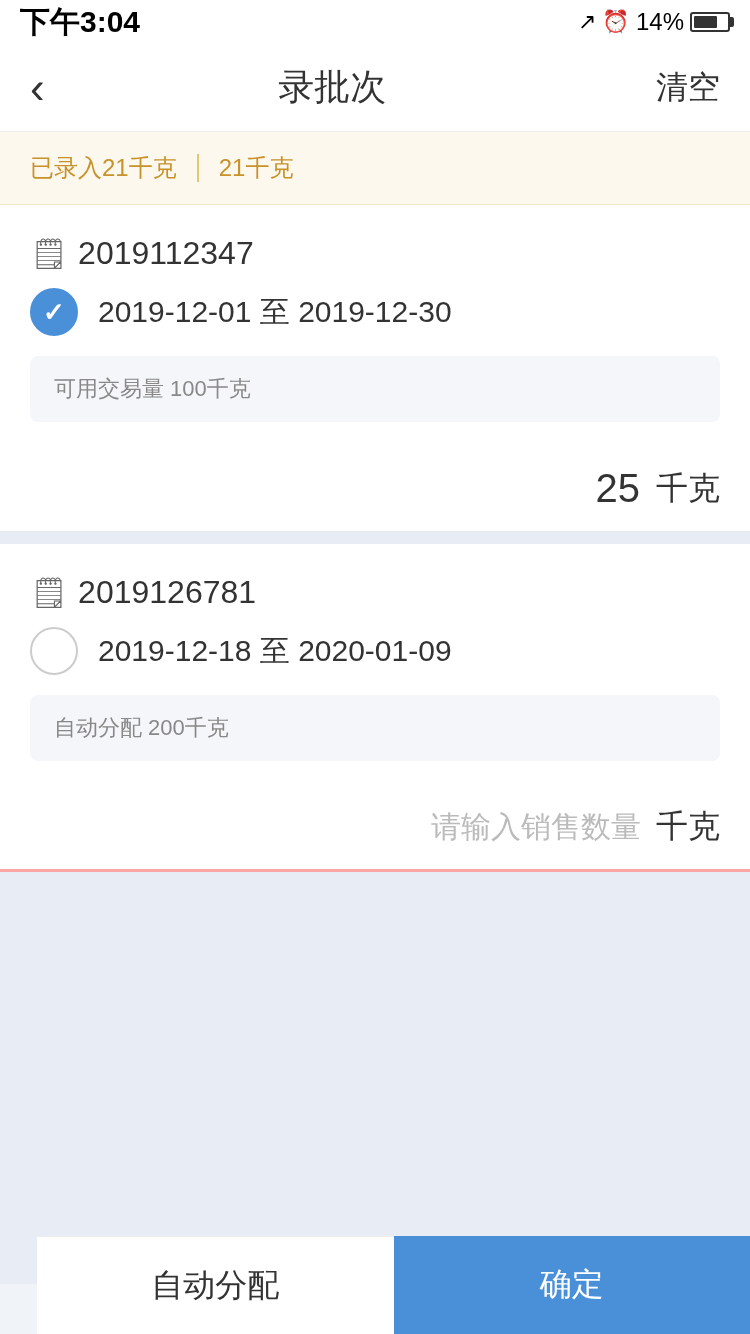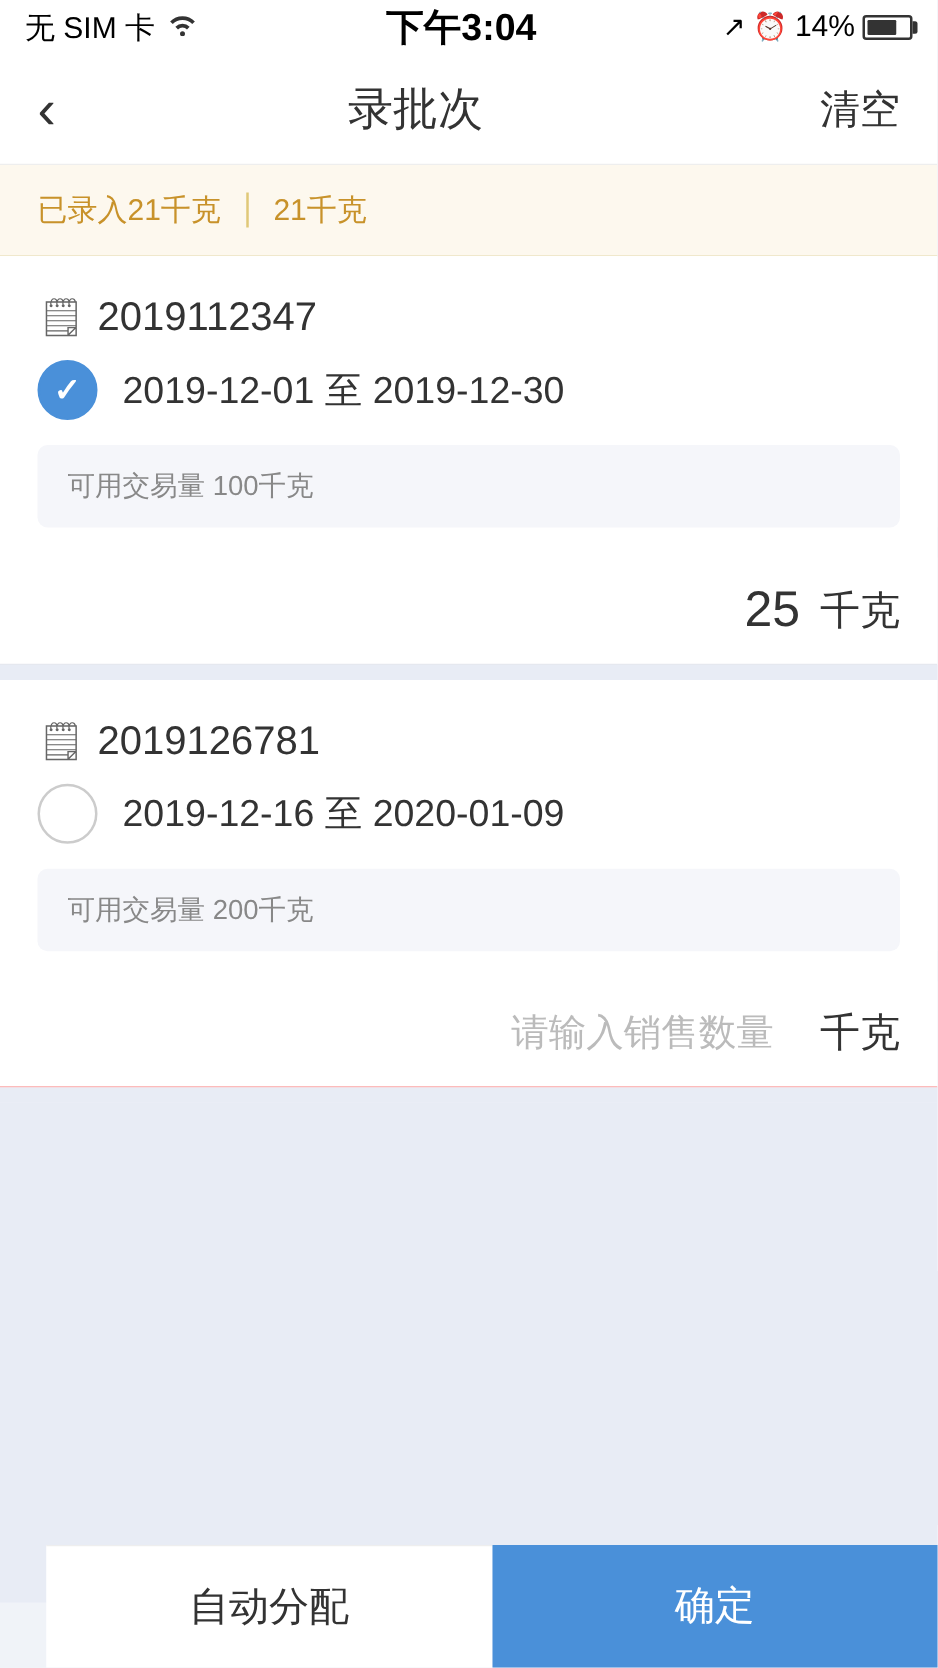--- a/index.html
+++ b/index.html
@@ -142,22 +142,22 @@
       font-size: 32px;
       color: #333;
       margin-left: 16px;
     }
     .quantity-input-row {
       display: flex;
       align-items: center;
       justify-content: flex-end;
       padding: 20px 30px;
       background: #fff;
-      border-bottom: 1px solid #fca5a5;
-      gap: 22px;
+      border-bottom: 3px solid #fca5a5;
+      gap: 0;
     }
     .quantity-input {
       font-size: 30px;
       color: #bbb;
       border: none;
       outline: none;
       text-align: right;
       background: transparent;
       flex: 1;
     }
@@ -206,28 +206,20 @@
       display: flex;
       align-items: center;
       justify-content: center;
       font-family: Liberation Serif, serif;
     }
   </style>
 </head>
 <body>
 
 <div class="status-bar">
-  <div class="status-left">
-    <span>无 SIM 卡</span>
-    <span>
-      <svg width="28" height="20" viewBox="0 0 28 20">
-          <path d="M14 16a2 2 0 110 4 2 2 0 010-4zm0-6a8 8 0 015.7 2.4l-2.1 2.1a5 5 0 00-7.2 0L8.3 12.4A8 8 0 0114 10zm0-6a14 14 0 019.9 4.1l-2.1 2.1A11 11 0 0014 7a11 11 0 00-7.8 3.2L4.1 8.1A14 14 0 0114 4z" fill="#333"></path>
-        </svg>
-    </span>
-  </div>
   <div class="status-center">下午3:04</div>
   <div class="status-right">
     <span style="font-size:22px;">↗</span>
     <span style="font-size:22px;">⏰</span>
     <span>14%</span>
     <div class="battery-icon">
       <div class="battery-fill"></div>
     </div>
   </div>
 </div>
@@ -265,23 +257,23 @@
 <div class="divider-section"></div>
 
 <div class="card">
   <div class="card-section">
     <div class="batch-header">
       <span class="batch-icon">🗒</span>
       <span class="batch-number">2019126781</span>
     </div>
     <div class="batch-row">
       <div class="radio-btn"></div>
-      <span class="date-range">2019-12-16 至 2020-01-09</span>
-    </div>
-    <div class="availability-box">可用交易量 200千克</div>
+      <span class="date-range">2019-12-18 至 2020-01-09</span>
+    </div>
+    <div class="availability-box">自动分配 200千克</div>
   </div>
   <div class="quantity-input-row">
     <input class="quantity-input" type="number" value="" style="font-size: 30px; color: rgb(187, 187, 187);" placeholder="请输入销售数量">
     <span class="unit-label">千克</span>
   </div>
 </div>
 
 <div class="divider-section"></div>
 <div class="empty-area"></div>
 

